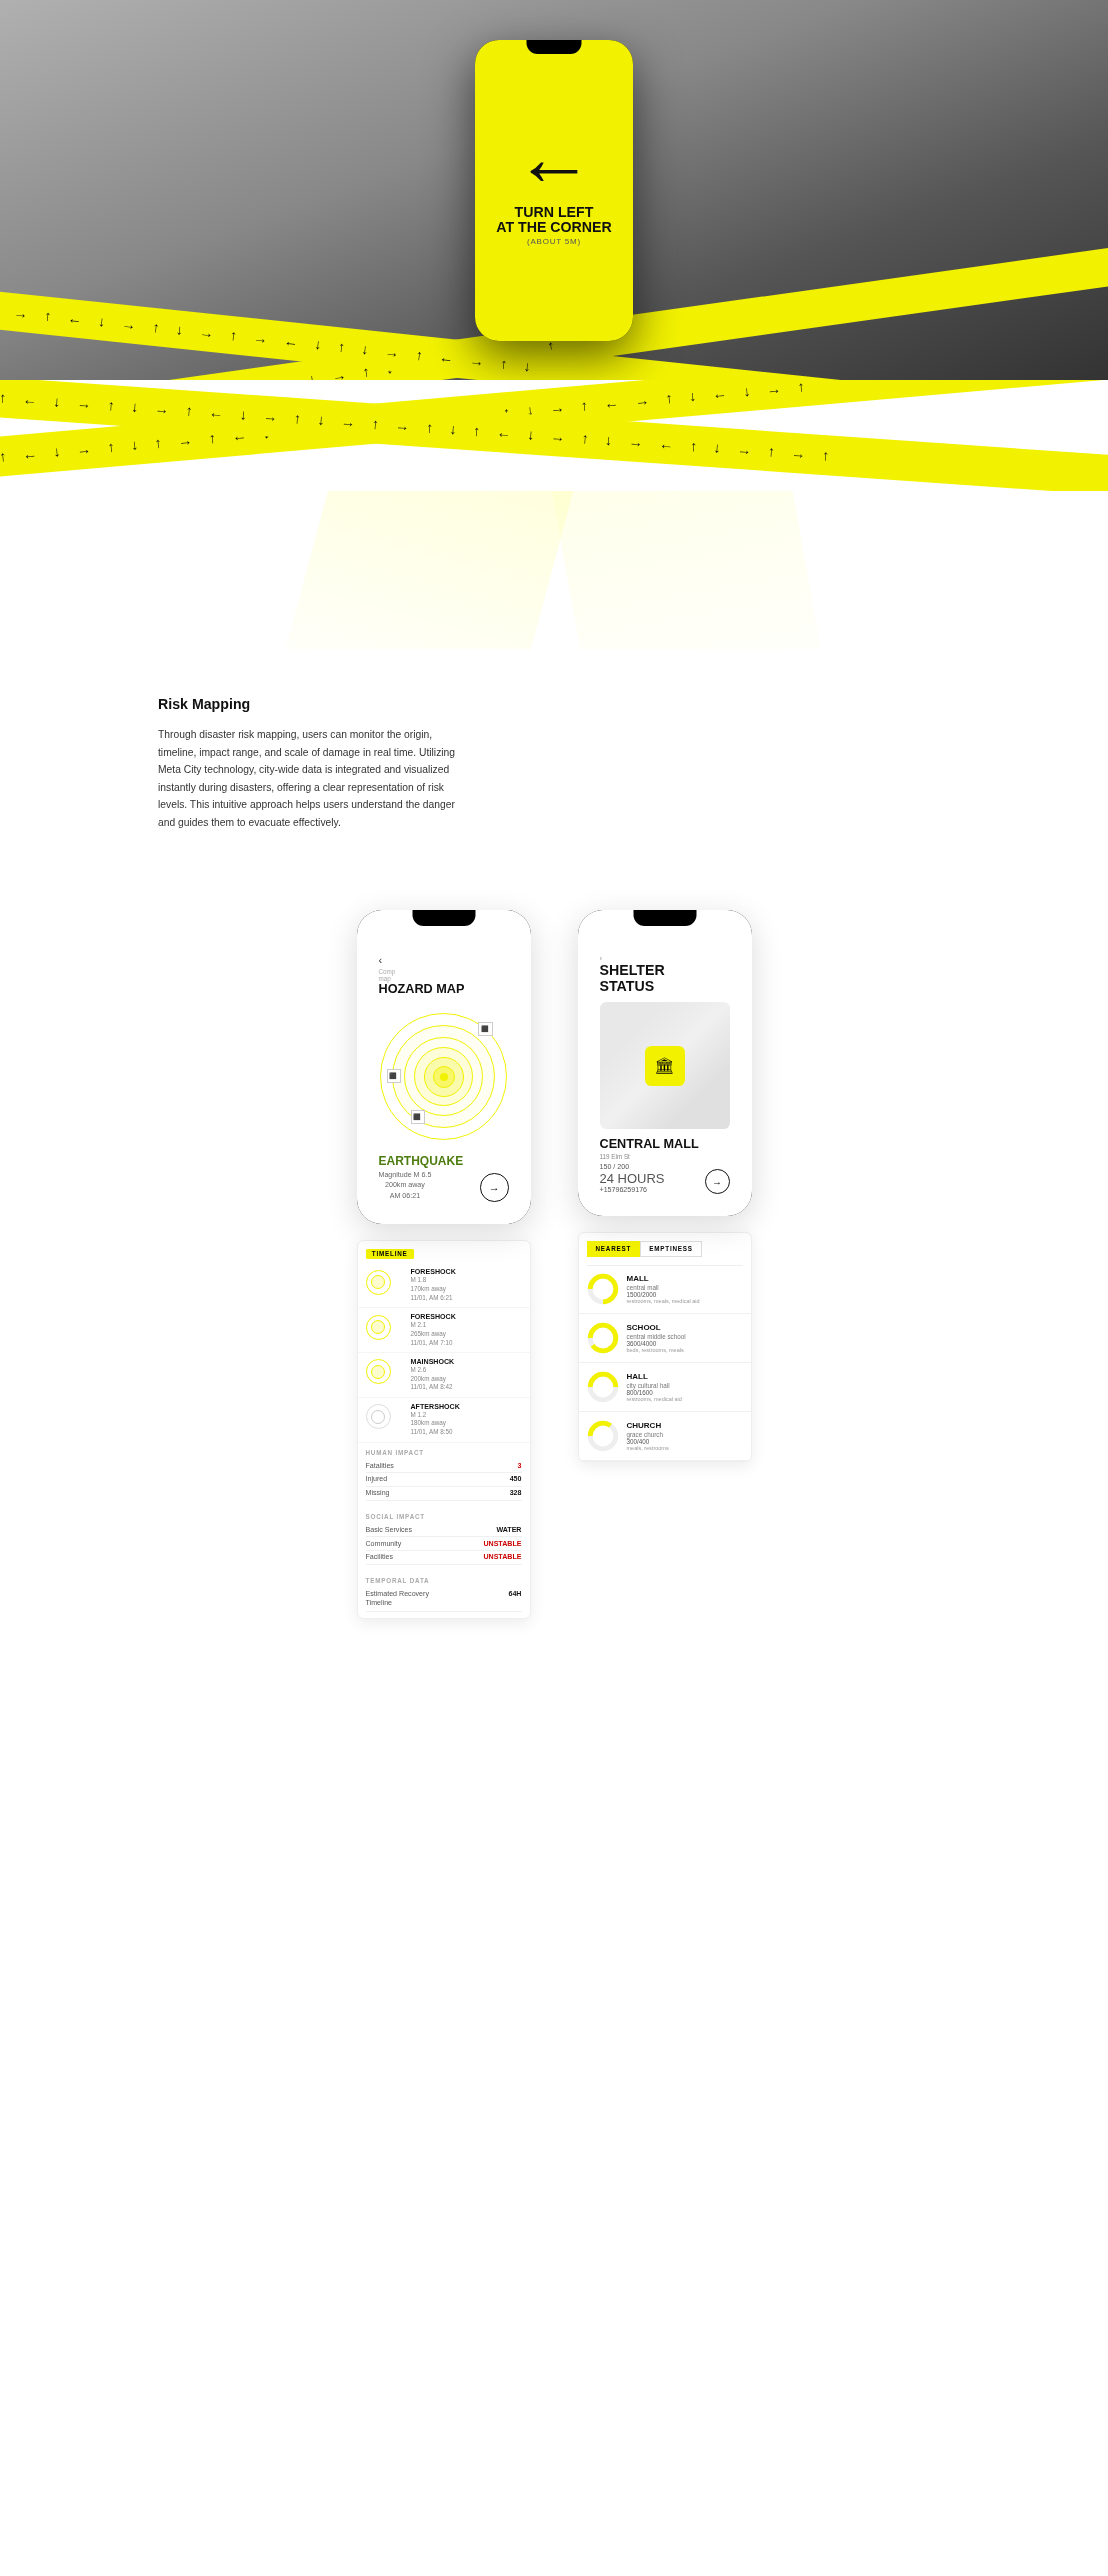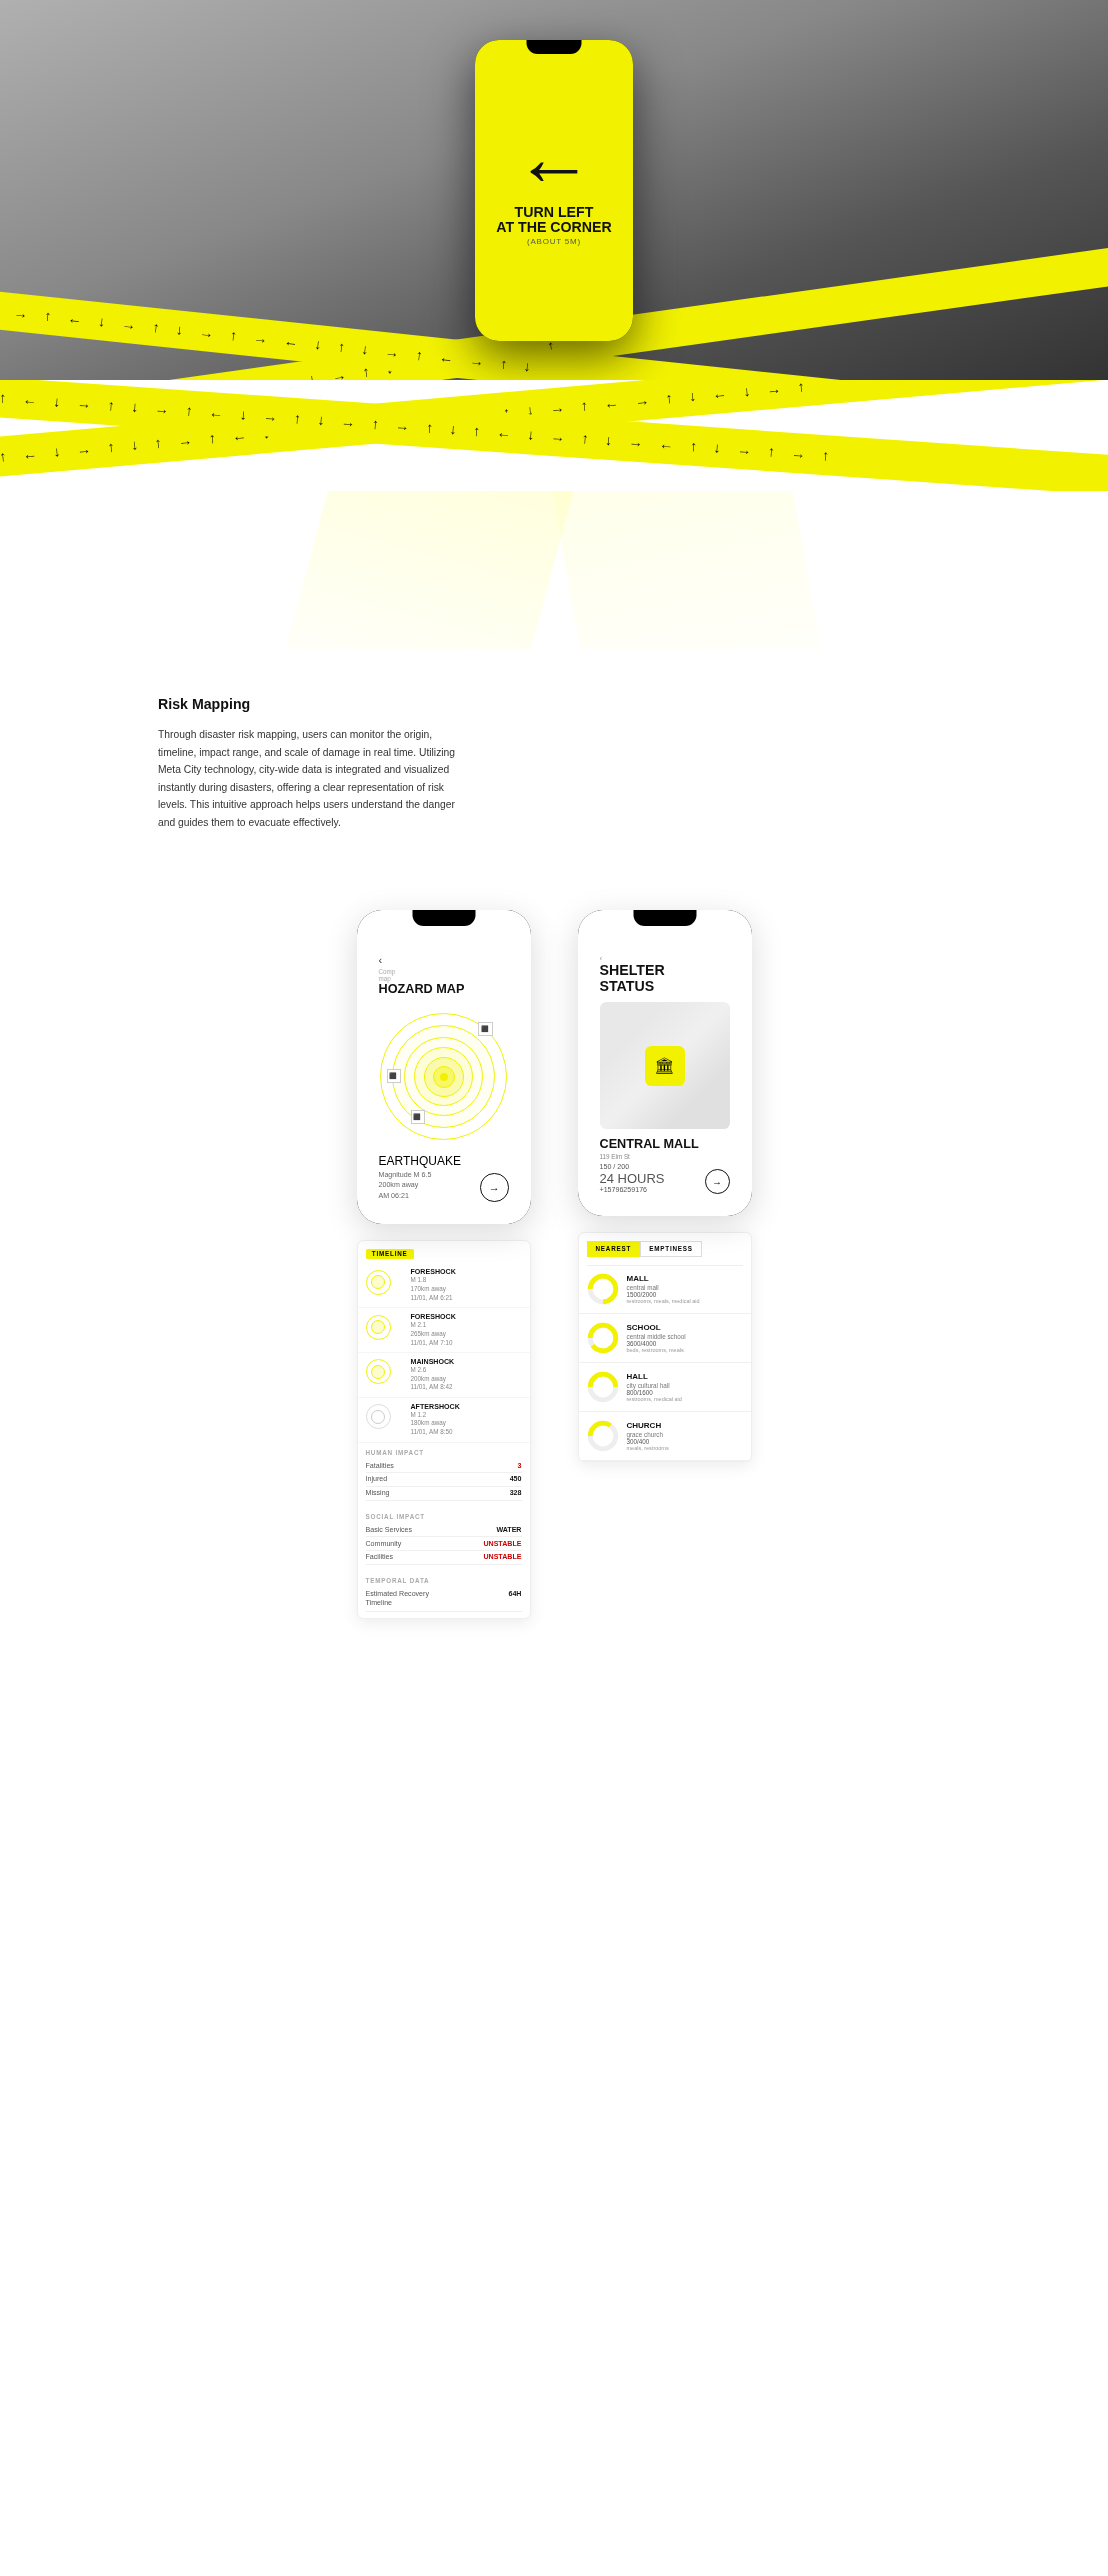--- a/index.html
+++ b/index.html
@@ -287,21 +287,21 @@
       height: 14.2px;
       background: #fff;
       border: 1.2px solid #ccc;
       font-size: 6.3px;
       display: flex;
       align-items: center;
       justify-content: center;
     }
 
     .eq-info { margin-top: 4.7px; }
-    .eq-type { font-size: 12px; font-weight: 400; color: #000000; }
+    .eq-type { font-size: 12px; font-weight: 700; color: #4d7c0f; }
     .eq-detail { font-size: 7.1px; color: #666; margin-top: 1.6px; line-height: 1.5; }
 
     .eq-arrow-btn {
       width: 28.5px;
       height: 28.5px;
       border: 1.2px solid #111;
       border-radius: 50%;
       display: flex;
       align-items: center;
       justify-content: center;
@@ -572,21 +572,21 @@
             <div class="circle-ring" style="width:22px;height:22px;border-color:#f2f200;background:rgba(242,242,0,0.4);"></div>
             <div class="circle-ring" style="width:8px;height:8px;background:#f2f200;border:none;"></div>
 
             <div class="map-icon-pin" style="top:16px;right:16px;">⬛</div>
             <div class="map-icon-pin" style="top:63px;left:8px;">⬛</div>
             <div class="map-icon-pin" style="bottom:24px;left:32px;">⬛</div>
           </div>
 
           <div class="eq-info">
             <div class="eq-type">EARTHQUAKE</div>
-            <div style="display:flex; justify-content:space-between; align-items:flex-end;">
+            <div style="display:flex; justify-content:space-between; align-items:flex-end;text-align:center;">
               <div class="eq-detail">
                 <span>Magnitude M 6.5</span><br>
                 <span>200km away</span><br>
                 <span>AM 06:21</span>
               </div>
               <div class="eq-arrow-btn">→</div>
             </div>
           </div>
         </div>
       </div>

